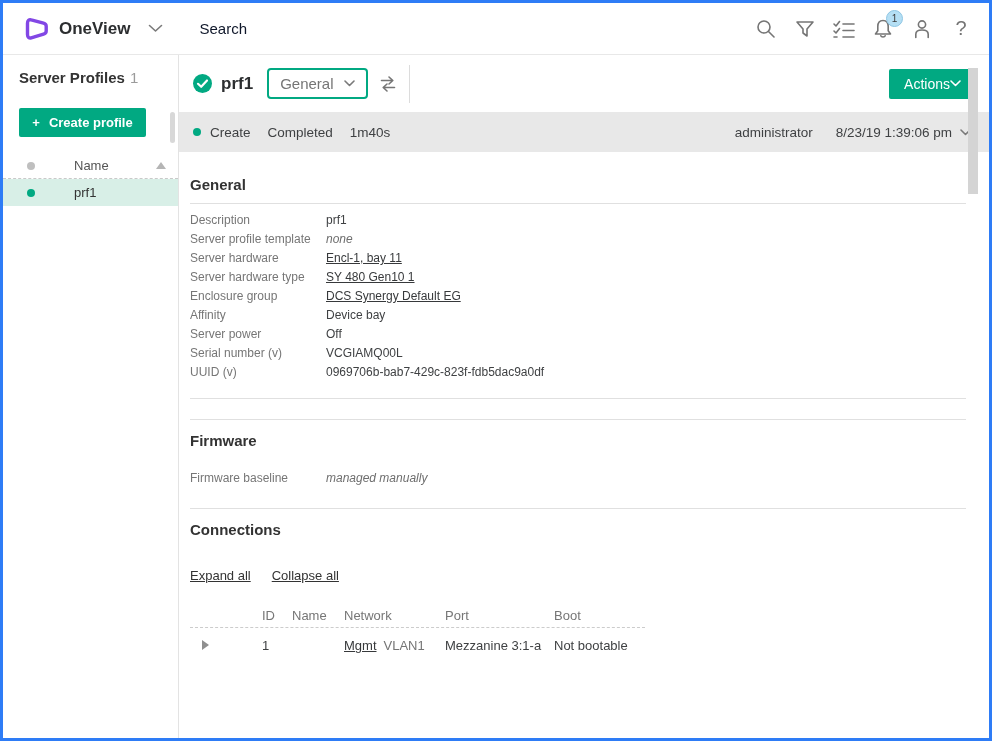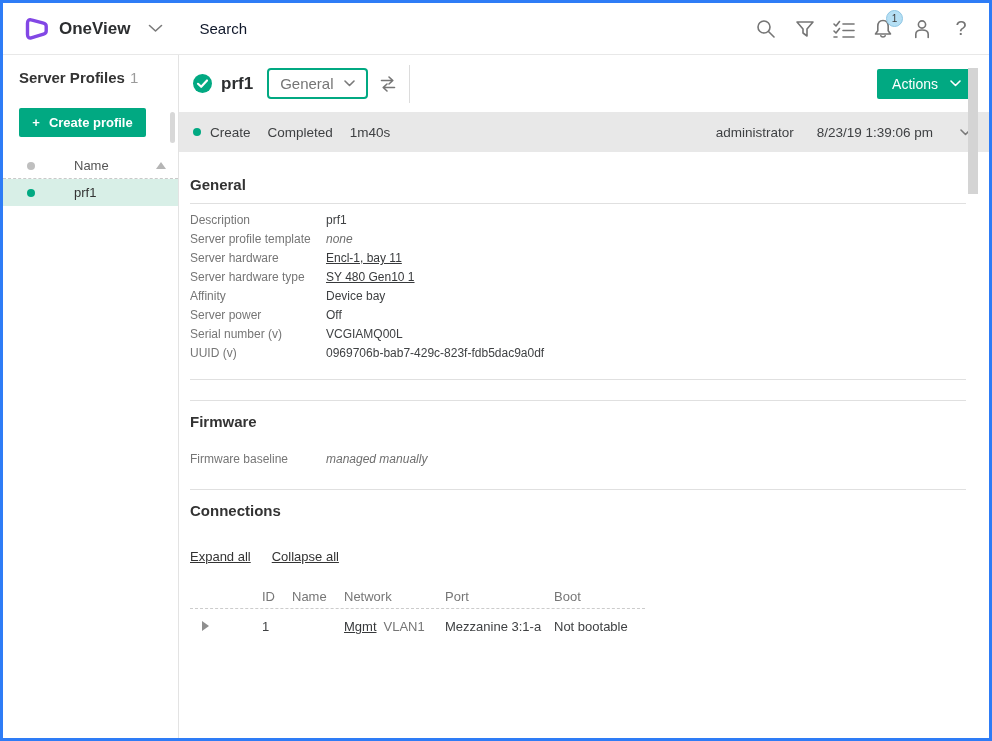--- a/index.html
+++ b/index.html
@@ -77,32 +77,32 @@
   .view-select {
     margin-left: 14px; border: 2px solid #01a982; border-radius: 4px; background: #fff;
     height: 31px; padding: 0 11px; font-family: inherit; font-size: 15px; color: #757575;
     display: flex; align-items: center; gap: 10px; cursor: pointer;
   }
   .relations-icon { margin-left: 11px; display: flex; align-items: center; }
   .vdivider { margin-left: 12px; width: 1px; height: 38px; background: #dcdcdc; }
   .actions-btn {
     margin-left: auto; margin-right: 13px; background: #01a982; color: #fff; border: none;
     border-radius: 2px; height: 30px; padding: 0 15px; font-family: inherit; font-size: 14px;
-    display: flex; align-items: center; gap: 12px; cursor: pointer; justify-content: center;
+    display: flex; align-items: center; cursor: pointer; justify-content: center;
   }
 
   .statusbar {
     height: 40px; background: #e8e8e8; display: flex; align-items: center;
     padding: 0 18px 0 14px; font-size: 13.5px; color: #3f4143;
   }
   .statusbar .dot { margin-right: 9px; }
   .sb-item { margin-right: 17px; }
   .sb-right { margin-left: auto; display: flex; align-items: center; }
   .sb-user { margin-right: 23px; }
-  .sb-time { margin-right: 27px; }
+  .sb-time { margin-right: 8px; }
 
   .content { position: absolute; top: 97px; left: 0; right: 0; bottom: 0; overflow: hidden; padding-top: 24px; }
   .section { margin: 0 23px 0 11px; }
   .section-head { font-size: 15px; font-weight: bold; color: #333; }
   .head-underline { padding-bottom: 10px; border-bottom: 1px solid #e0e0e0; margin-bottom: 9px; }
   .hr { margin: 14px 23px 0 11px; border-top: 1px solid #e0e0e0; height: 0; }
   .mt12 { margin-top: 12px; } .mt14 { margin-top: 14px; }
 
   .field-row { display: flex; height: 19px; align-items: flex-start; font-size: 12px; }
   .field-label { width: 136px; flex: none; color: #767676; }
@@ -273,20 +273,24 @@
               <span class="field-label">Server profile template</span>
               <span class="field-value italic">none</span>
             </div>
             <div class="field-row">
               <span class="field-label">Server hardware</span>
               <span class="field-value link">Encl-1, bay 11</span>
             </div>
             <div class="field-row">
               <span class="field-label">Server hardware type</span>
               <span class="field-value link">SY 480 Gen10 1</span>
+            </div>
+            <div class="field-row">
+              <span class="field-label">Enclosure group</span>
+              <span class="field-value link">DCS Synergy Default EG</span>
             </div>
             <div class="field-row">
               <span class="field-label">Affinity</span>
               <span class="field-value text">Device bay</span>
             </div>
             <div class="field-row">
               <span class="field-label">Server power</span>
               <span class="field-value text">Off</span>
             </div>
             <div class="field-row">

